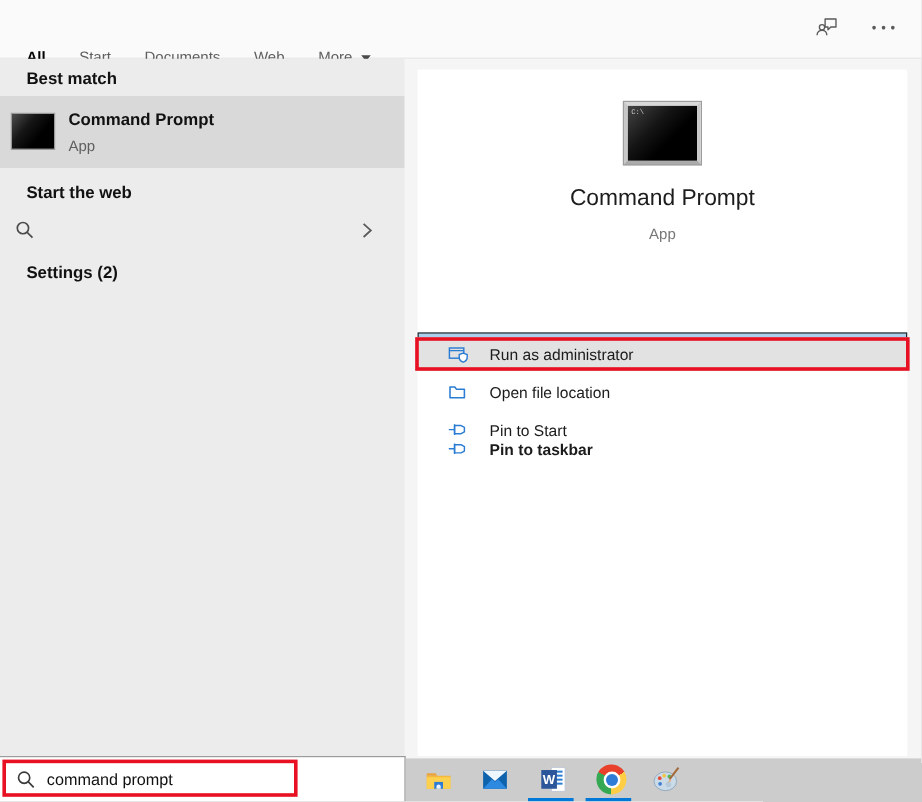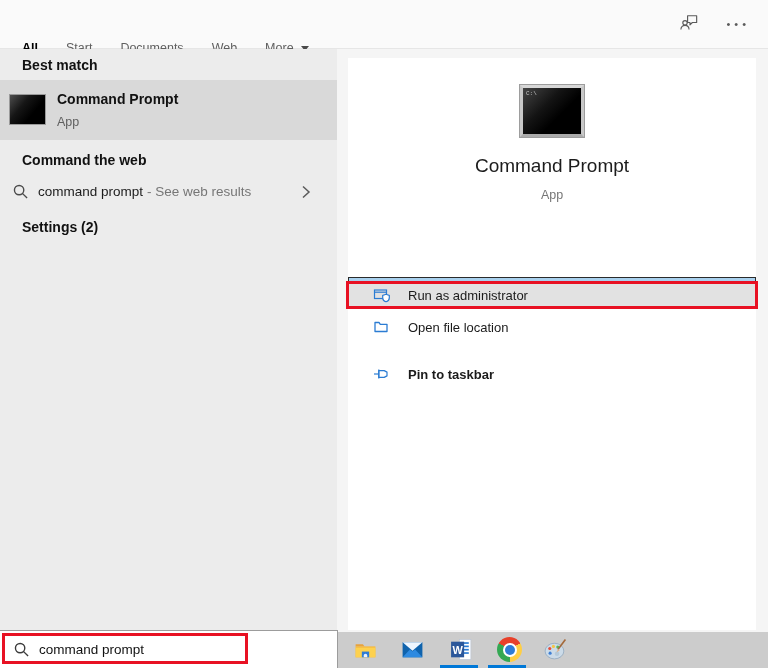--- a/index.html
+++ b/index.html
@@ -123,30 +123,29 @@
 
   <div class="left-panel">
     <div class="section-title" style="top:8px;">Best match</div>
 
     <div class="bm-row">
       <div class="cmd-icon-small"></div>
       <div class="bm-title">Command Prompt</div>
       <div class="bm-sub">App</div>
     </div>
 
-    <div class="section-title" style="top:103px;">Command the web</div>
+    <div class="section-title" style="top:103px;">Start the web</div>
 
     <div class="web-row">
       <span class="mag">
         <svg width="17" height="17" viewBox="0 0 16 16" fill="none" stroke="#4a4a4a" stroke-width="1.3">
           <circle cx="6.7" cy="6.7" r="4.4"></circle>
             <path d="M10 10l4.2 4.2"></path>
         </svg>
       </span>
-      <span class="web-text"><span>command prompt</span><span class="web-suffix">- See web results</span></span>
       <span class="web-chevron">
         <svg width="10" height="16" viewBox="0 0 10 16" fill="none" stroke="#5a5a5a" stroke-width="1.5">
           <path d="M2 2.5 8 8l-6 5.5"></path>
         </svg>
       </span>
     </div>
 
     <div class="section-title" style="top:170px;">Settings (2)</div>
   </div>
 
@@ -181,20 +180,30 @@
       <span class="aicon">
         <svg width="18" height="16" viewBox="0 0 18 16" fill="none" stroke="#2b7cd3" stroke-width="1.2">
           <rect x="1.5" y="3" width="12" height="8.5"></rect>
             <path d="M1.5 5.2h12"></path>
           <path d="M13 7.3l-3.3 1.1v2.6c0 2.3 2 3.4 3.3 3.8 1.3-.4 3.3-1.5 3.3-3.8V8.4z" fill="#fff"></path>
         </svg>
       </span>
       <span>Run as administrator</span>
     </div>
 
+    <div class="action-row row-pin1">
+      <span class="aicon">
+        <svg width="16" height="16" viewBox="0 0 16 16" fill="none" stroke="#2b7cd3" stroke-width="1.2" stroke-linejoin="round">
+          <path d="M1 8h4.5"></path>
+            <path d="M5.8 4.6h5.4l2.8 1.5v3.8l-2.8 1.5H5.8z"></path>
+            <path d="M5.8 3.6v8.8"></path>
+        </svg>
+      </span>
+      <span>Pin to Start</span>
+    </div>
 
     <div class="action-row row-pin2">
       <span class="aicon">
         <svg width="16" height="16" viewBox="0 0 16 16" fill="none" stroke="#2b7cd3" stroke-width="1.2" stroke-linejoin="round">
           <path d="M1 8h4.5"></path>
             <path d="M5.8 4.6h5.4l2.8 1.5v3.8l-2.8 1.5H5.8z"></path>
             <path d="M5.8 3.6v8.8"></path>
         </svg>
       </span>
       <span>Pin to taskbar</span>

